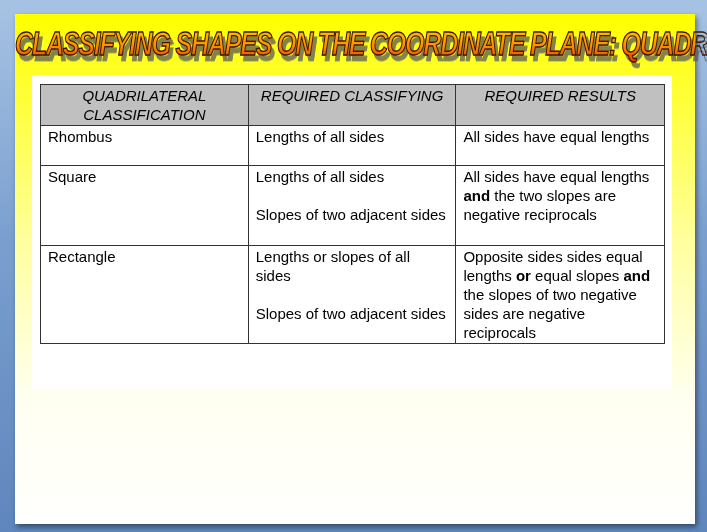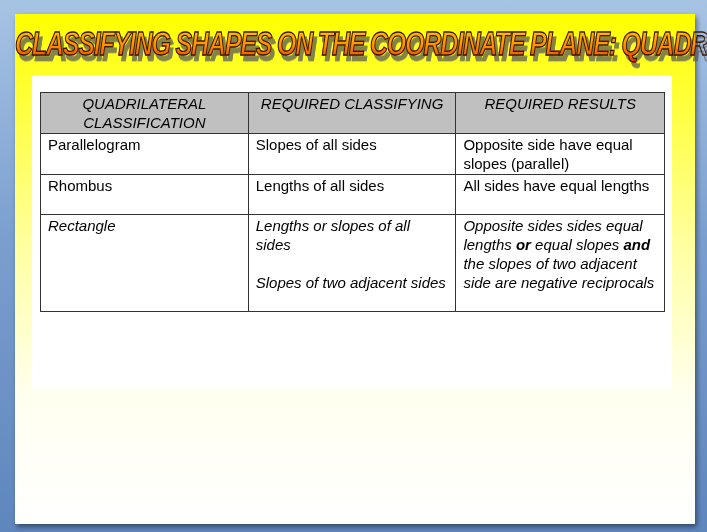--- a/index.html
+++ b/index.html
@@ -12,21 +12,21 @@
   .title{position:absolute;left:0;top:10px;width:680px;text-align:center;
     font-family:"Liberation Sans",sans-serif;font-weight:bold;font-style:italic;
     font-size:25px;letter-spacing:-1.2px;transform:scaleY(1.35);transform-origin:top center;
     color:#ff8a00;
     background:linear-gradient(180deg,#ffd000 0%,#ff9000 55%,#e03000 100%);
     -webkit-background-clip:text;background-clip:text;-webkit-text-fill-color:transparent;
     -webkit-text-stroke:1px #3a1a00;
     filter:drop-shadow(3px 4px 0 rgba(90,90,90,0.75));
     white-space:nowrap;}
   .tablebox{position:absolute;left:17px;top:61px;width:640px;height:314px;background:#ffffff;}
-  table{position:absolute;left:8px;top:17px;border-collapse:collapse;width:625px;
+  table{position:absolute;left:8px;top:9px;border-collapse:collapse;width:625px;
     font-size:15px;color:#000;line-height:19px;}
   th,td{border:1.5px solid #333;vertical-align:top;padding:1px 7px 1px 7px;text-align:left;}
   th{background:#c0c0c0;font-style:italic;font-weight:normal;text-align:center;height:37px;}
   col.c1{width:208px;} col.c2{width:208px;} col.c3{width:209px;}
   .gap{display:block;height:19px;}
   b{font-weight:bold;}
 </style>
 </head>
 <body>
 
@@ -42,34 +42,38 @@
         </colgroup>
       <thead>
         <tr>
           <th>QUADRILATERAL CLASSIFICATION</th>
           <th>REQUIRED CLASSIFYING</th>
           <th>REQUIRED RESULTS</th>
         </tr>
       </thead>
       <tbody>
         <tr style="height:40px;">
-          <td>Parallelogram</td>
-          <td>Slopes of all sides</td>
-          <td>Opposite side have equal slopes (parallel)</td>
-        </tr>
-        <tr style="height:40px;">
           <td>Rhombus</td>
           <td>Lengths of all sides</td>
           <td>All sides have equal lengths</td>
         </tr>
-        <tr style="height:97px;font-style:italic;">
+        <tr style="height:80px;">
+          <td>Square</td>
+          <td>
+            <span>Lengths of all sides</span>
+            <span class="gap"></span>
+            <span>Slopes of two adjacent sides</span>
+          </td>
+          <td><span>All sides have equal lengths </span><b>and</b><span> the two slopes are negative reciprocals</span></td>
+        </tr>
+        <tr style="height:97px;">
           <td>Rectangle</td>
           <td>
             <span>Lengths or slopes of all sides</span>
             <span class="gap"></span>
             <span>Slopes of two adjacent sides</span>
           </td>
-          <td><span>Opposite sides sides equal lengths </span><b>or</b><span> equal slopes </span><b>and</b><span> the slopes of two adjacent side are negative reciprocals</span></td>
+          <td><span>Opposite sides sides equal lengths </span><b>or</b><span> equal slopes </span><b>and</b><span> the slopes of two negative sides are negative reciprocals</span></td>
         </tr>
       </tbody>
     </table>
   </div>
 </div>
 
 </body></html>

